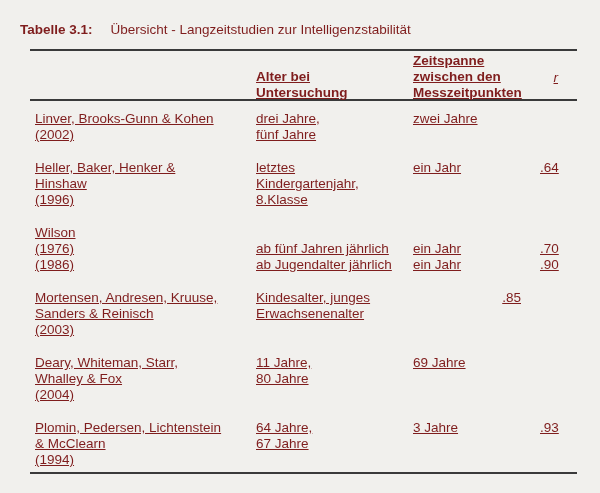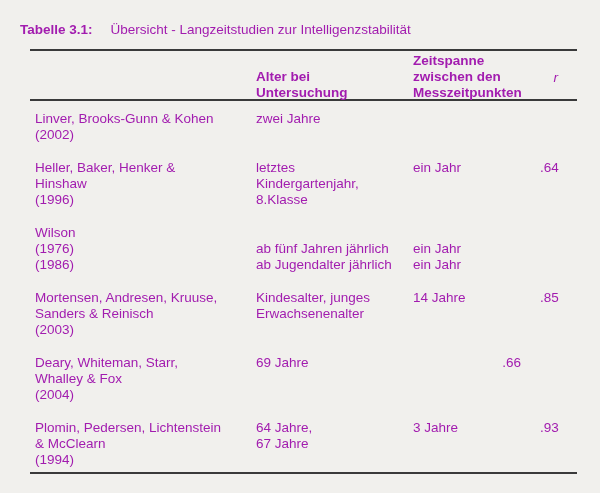--- a/index.html
+++ b/index.html
@@ -4,21 +4,21 @@
 <style>
   html, body {
     margin: 0;
     padding: 0;
   }
   .page {
     position: relative;
     width: 600px;
     height: 493px;
     background: #f1f0ed;
-    color: #a21caf;
+    color: #7f1d1d;
     font-family: "Liberation Sans", "DejaVu Sans", sans-serif;
     font-size: 13.5px;
     line-height: 16px;
     overflow: hidden;
     box-sizing: border-box;
     padding-top: 21px;
   }
   .caption {
     margin-left: 20px;
     line-height: 17px;
@@ -43,20 +43,21 @@
     grid-template-columns: 226px 157px 127px 37px;
   }
   .thead {
     border-bottom: 2px solid #3a3a3a;
     height: 50px;
     box-sizing: border-box;
   }
   .cell {
     white-space: pre-line;
     overflow: hidden;
+    text-decoration: underline;
   }
   .c1 { padding-left: 5px; }
   .c4 { text-align: right; padding-right: 19px; }
   .bold { font-weight: bold; }
   .italic { font-style: italic; }
   .thead .c1 { padding-top: 19px; margin-top: 48px; }
   .thead .c2, .thead .c3 { padding-top: 2px; }
   .thead .c4 { padding-top: 19px; }
   .thead .hdr-part { display: block; white-space: pre-line; }
   .tbody {
@@ -91,20 +92,22 @@
 zwischen den
 Messzeitpunkten</div>
       <div class="cell c4 italic">r</div>
     </div>
 
     <div class="tbody">
 
       <div class="grid-row body-row">
         <div class="cell c1">Linver, Brooks-Gunn &amp; Kohen
 (2002)</div>
+        <div class="cell c2">drei Jahre,
+fünf Jahre</div>
         <div class="cell c3">zwei Jahre</div>
       </div>
 
       <div class="grid-row body-row">
         <div class="cell c1">Heller, Baker, Henker &amp;
 Hinshaw
 (1996)</div>
         <div class="cell c2">letztes
 Kindergartenjahr,
 8.Klasse</div>
@@ -115,38 +118,41 @@
       <div class="grid-row body-row">
         <div class="cell c1">Wilson
 (1976)
 (1986)</div>
         <div class="cell c2">
 ab fünf Jahren jährlich
 ab Jugendalter jährlich</div>
         <div class="cell c3">
 ein Jahr
 ein Jahr</div>
+        <div class="cell c4">
+.70
+.90</div>
       </div>
 
       <div class="grid-row body-row">
         <div class="cell c1">Mortensen, Andresen, Kruuse,
 Sanders &amp; Reinisch
 (2003)</div>
         <div class="cell c2">Kindesalter, junges
 Erwachsenenalter</div>
-        <div class="cell c3">14 Jahre</div>
         <div class="cell c4">.85</div>
       </div>
 
       <div class="grid-row body-row">
         <div class="cell c1">Deary, Whiteman, Starr,
 Whalley &amp; Fox
 (2004)</div>
+        <div class="cell c2">11 Jahre,
+80 Jahre</div>
         <div class="cell c3">69 Jahre</div>
-        <div class="cell c4">.66</div>
       </div>
 
       <div class="grid-row body-row">
         <div class="cell c1">Plomin, Pedersen, Lichtenstein
 &amp; McClearn
 (1994)</div>
         <div class="cell c2">64 Jahre,
 67 Jahre</div>
         <div class="cell c3">3 Jahre</div>
         <div class="cell c4">.93</div>

